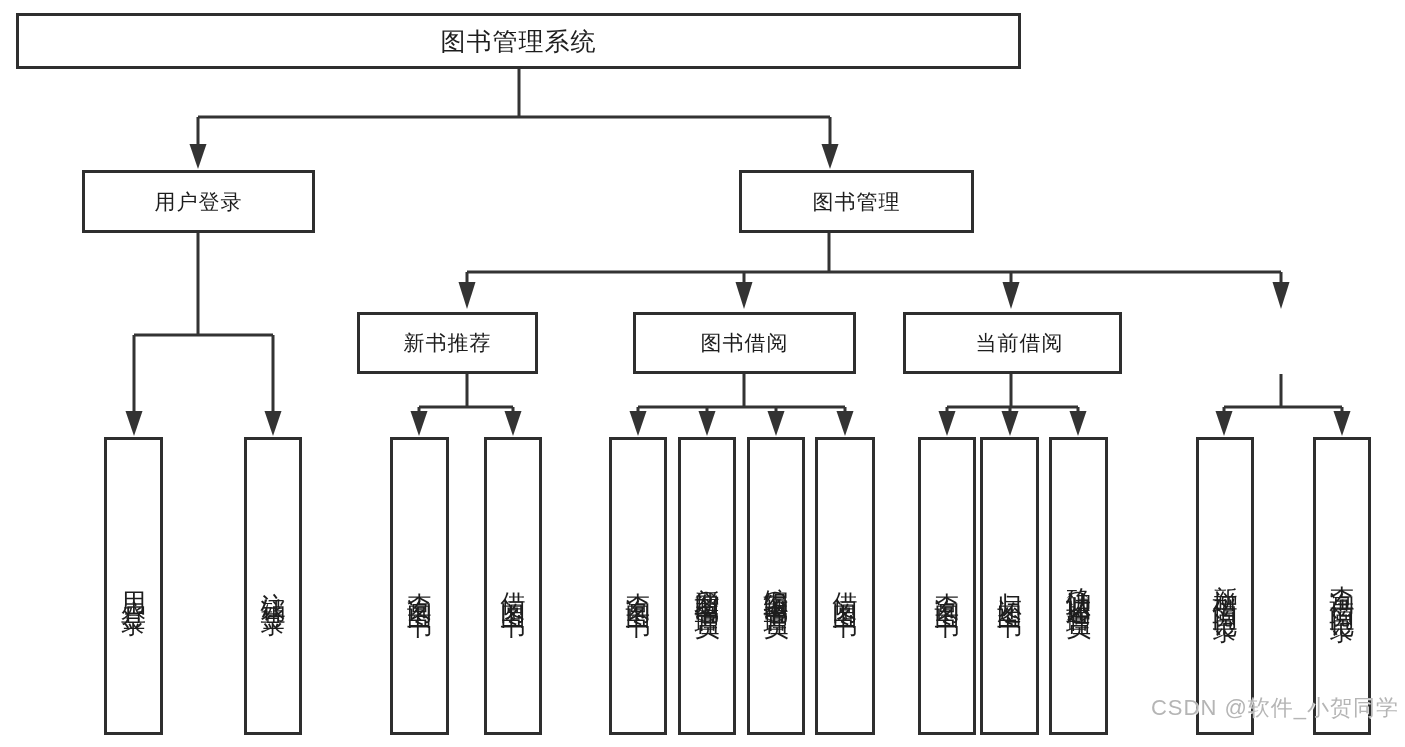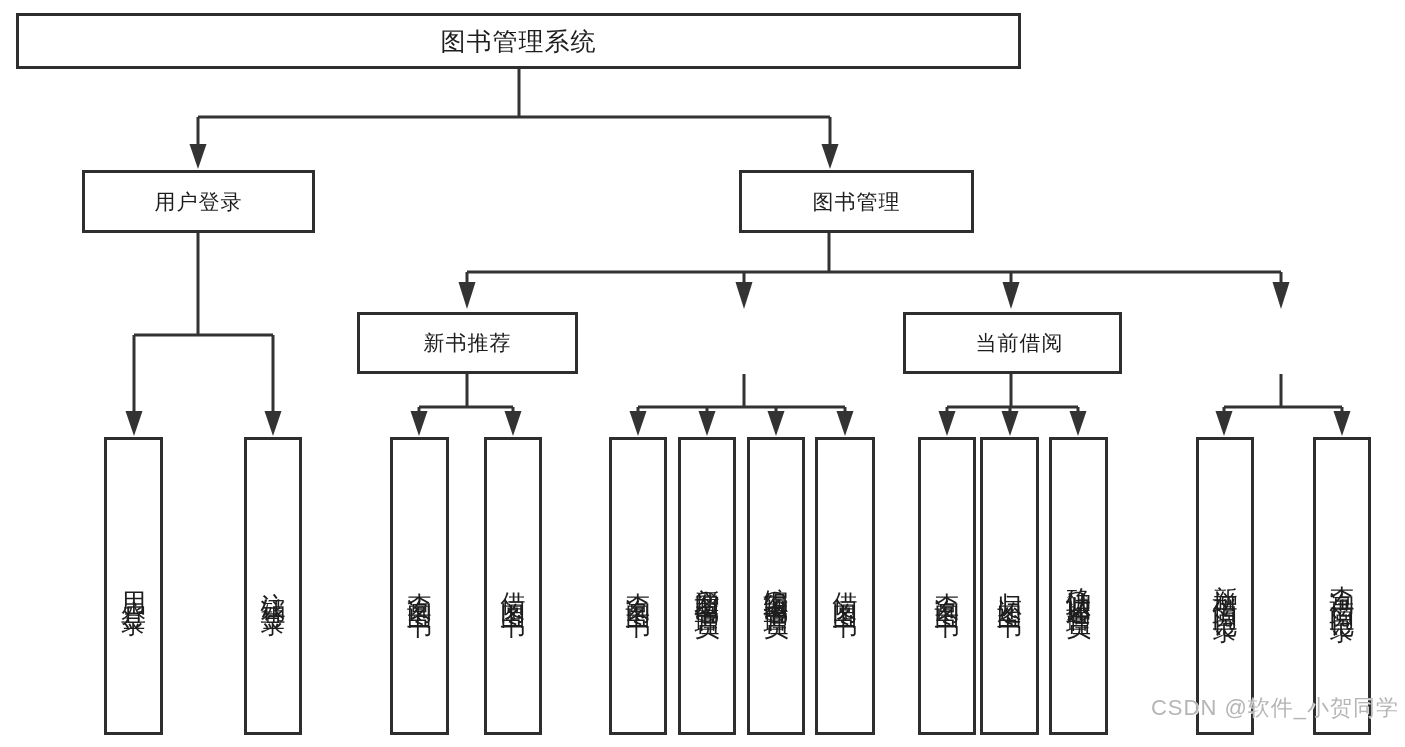--- a/index.html
+++ b/index.html
@@ -132,21 +132,22 @@
       <polygon points="1215.5,411 1232.5,411 1224,436"></polygon>
       <polygon points="1333.5,411 1350.5,411 1342,436"></polygon>
     </g>
   </svg>
 
   <div class="node title" style="left:16px; top:13px; width:1005px; height:56px;">图书管理系统</div>
 
   <div class="node h-label" style="left:82px; top:170px; width:233px; height:63px;">用户登录</div>
   <div class="node h-label" style="left:712px; top:170px; width:235px; height:63px;margin-left:27px;">图书管理</div>
 
-  <div class="node h-label" style="left:357px; top:312px; width:221px; height:62px;">新书推荐</div>
+  <div class="node h-label" style="left:357px; top:312px; width:181px; height:62px;">新书推荐</div>
+  <div class="node h-label" style="left:633px; top:312px; width:223px; height:62px;">图书借阅</div>
   <div class="node h-label" style="left:903px; top:312px; width:219px; height:62px;padding-left:14px;">当前借阅</div>
 
   <div class="node" style="left:104px; top:437px; width:59px; height:298px;">
     <span class="vtext">用户登录</span>
   </div>
   <div class="node" style="left:244px; top:437px; width:58px; height:298px;">
     <span class="vtext">注销登录</span>
   </div>
 
   <div class="node" style="left:390px; top:437px; width:59px; height:298px;">

